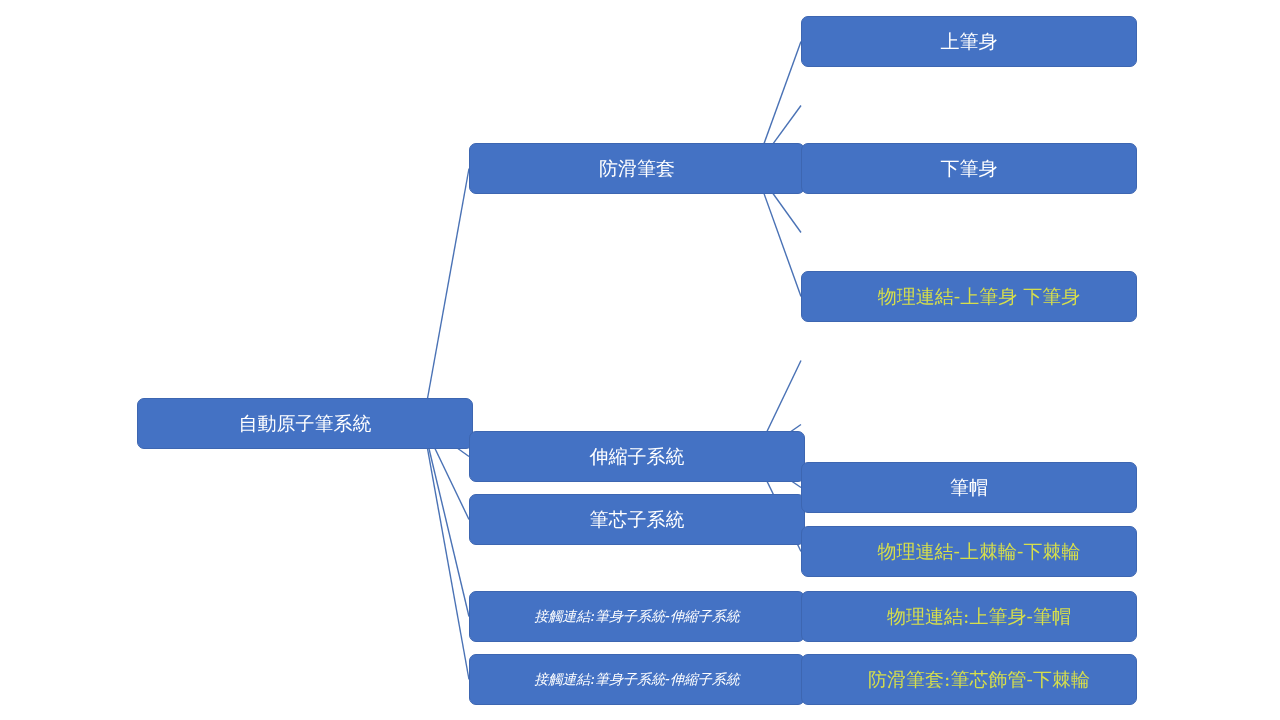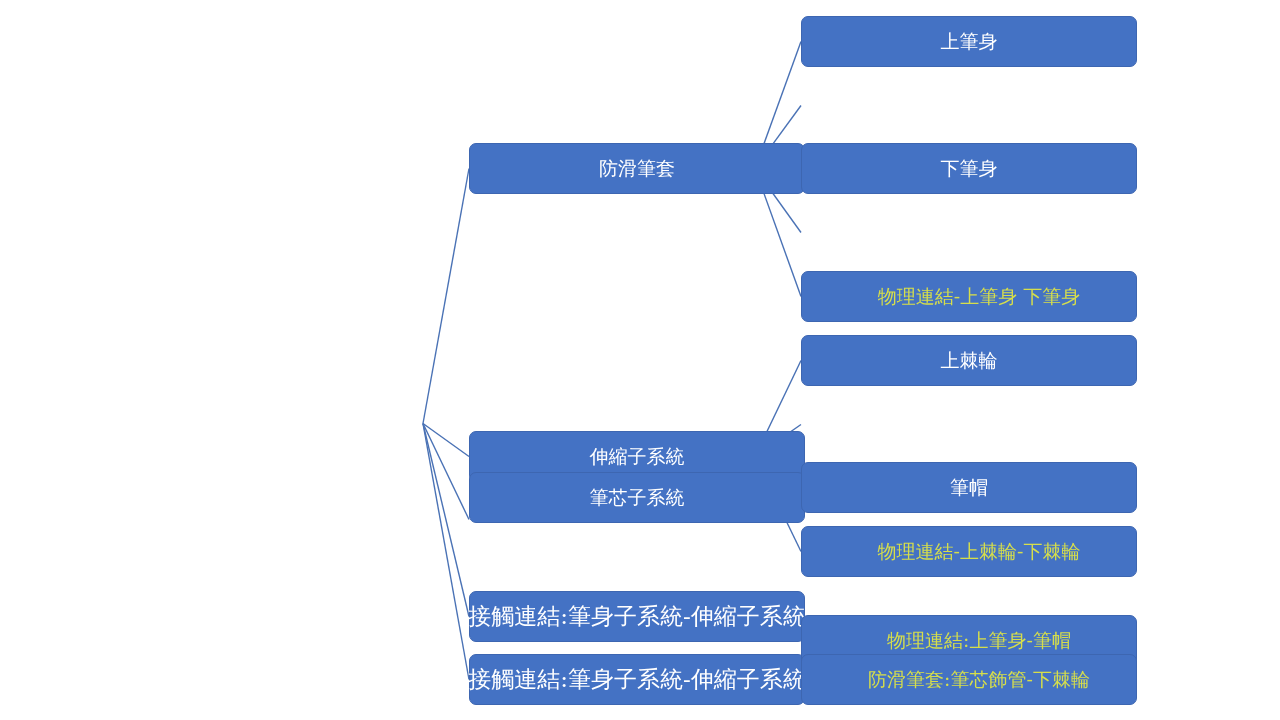--- a/index.html
+++ b/index.html
@@ -18,21 +18,21 @@
     border:1px solid var(--border,#3D66B1);
     border-radius:7px;
     box-sizing:border-box;
     display:flex;align-items:center;justify-content:center;
     color:var(--text,#fff);
     font-size:19px;
     white-space:nowrap;
     cursor:default;
   }
   .node.hl{color:var(--hl,#D6DE4B);padding-left:20px;}
-  .node.long{font-size:23px;}
+  .node.long{font-size:14px;font-style:italic;}
 </style>
 </head>
 <body>
 
 <div class="canvas">
 
   <svg class="edges-svg" id="edges">
       <line x1="423" y1="423.5" x2="469" y2="168.5" stroke="#4A72B5" stroke-width="1.4"></line>
       <line x1="423" y1="423.5" x2="469" y2="456.5" stroke="#4A72B5" stroke-width="1.4"></line>
       <line x1="423" y1="423.5" x2="469" y2="519.5" stroke="#4A72B5" stroke-width="1.4"></line>
@@ -44,29 +44,29 @@
       <line x1="755" y1="168.5" x2="801" y2="232.5" stroke="#4A72B5" stroke-width="1.4"></line>
       <line x1="755" y1="168.5" x2="801" y2="296.5" stroke="#4A72B5" stroke-width="1.4"></line>
       <line x1="755" y1="456.5" x2="801" y2="360.5" stroke="#4A72B5" stroke-width="1.4"></line>
       <line x1="755" y1="456.5" x2="801" y2="424.5" stroke="#4A72B5" stroke-width="1.4"></line>
       <line x1="755" y1="456.5" x2="801" y2="487.5" stroke="#4A72B5" stroke-width="1.4"></line>
       <line x1="755" y1="456.5" x2="801" y2="551.5" stroke="#4A72B5" stroke-width="1.4"></line>
       <line x1="755" y1="616.5" x2="801" y2="616.5" stroke="#4A72B5" stroke-width="1.4"></line>
       <line x1="755" y1="679.5" x2="801" y2="679.5" stroke="#4A72B5" stroke-width="1.4"></line>
     </svg>
 
+  <div class="node" style="left:137px;top:398px">自動原子筆系統</div>
 
   <div class="node" style="left:469px;top:143px">防滑筆套</div>
   <div class="node" style="left:469px;top:431px">伸縮子系統</div>
-  <div class="node" style="left:469px;top:472px">筆芯子系統</div>
+  <div class="node" style="left:469px;top:494px">筆芯子系統</div>
   <div class="node long" style="left:469px;top:591px">接觸連結:筆身子系統-伸縮子系統</div>
   <div class="node long" style="left:469px;top:654px">接觸連結:筆身子系統-伸縮子系統</div>
 
   <div class="node" style="left:801px;top:16px">上筆身</div>
   <div class="node" style="left:801px;top:143px">下筆身</div>
   <div class="node hl" style="left:801px;top:271px">物理連結-上筆身 下筆身</div>
-  <div class="node" style="left:801px;top:335px">上棘輪</div>
   <div class="node" style="left:801px;top:462px">筆帽</div>
   <div class="node hl" style="left:801px;top:526px">物理連結-上棘輪-下棘輪</div>
-  <div class="node hl" style="left:801px;top:615px">物理連結:上筆身-筆帽</div>
+  <div class="node hl" style="left:801px;top:591px">物理連結:上筆身-筆帽</div>
   <div class="node hl" style="left:801px;top:654px">防滑筆套:筆芯飾管-下棘輪</div>
 
 </div>
 
 </body></html>

